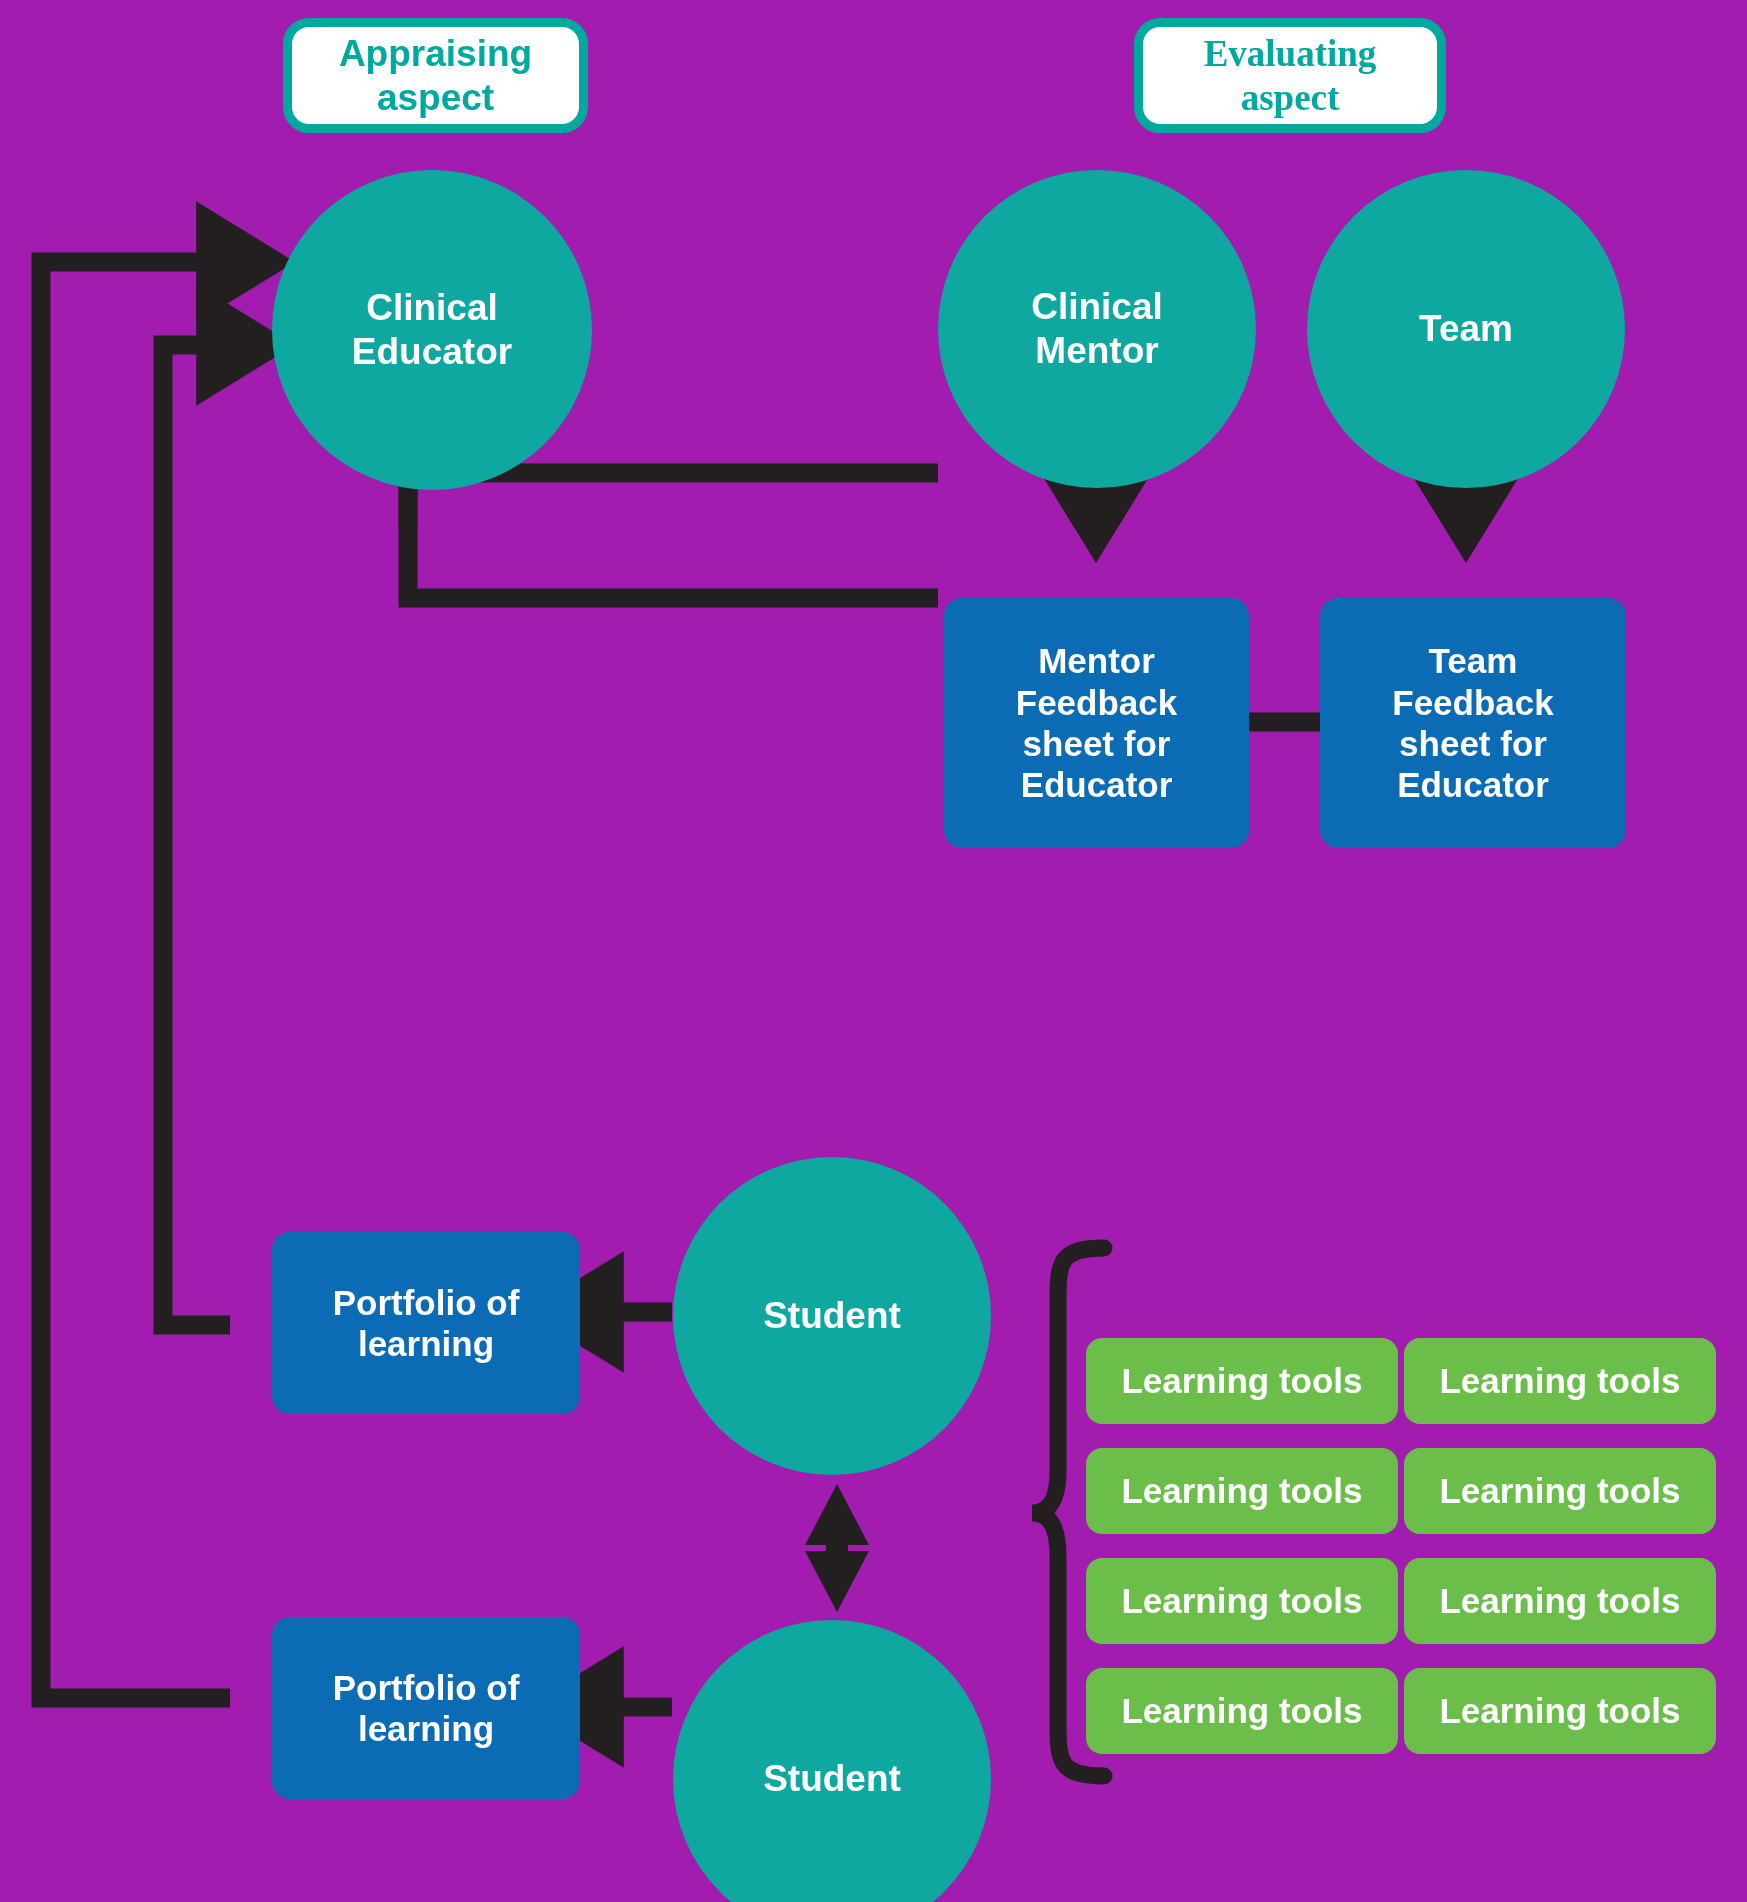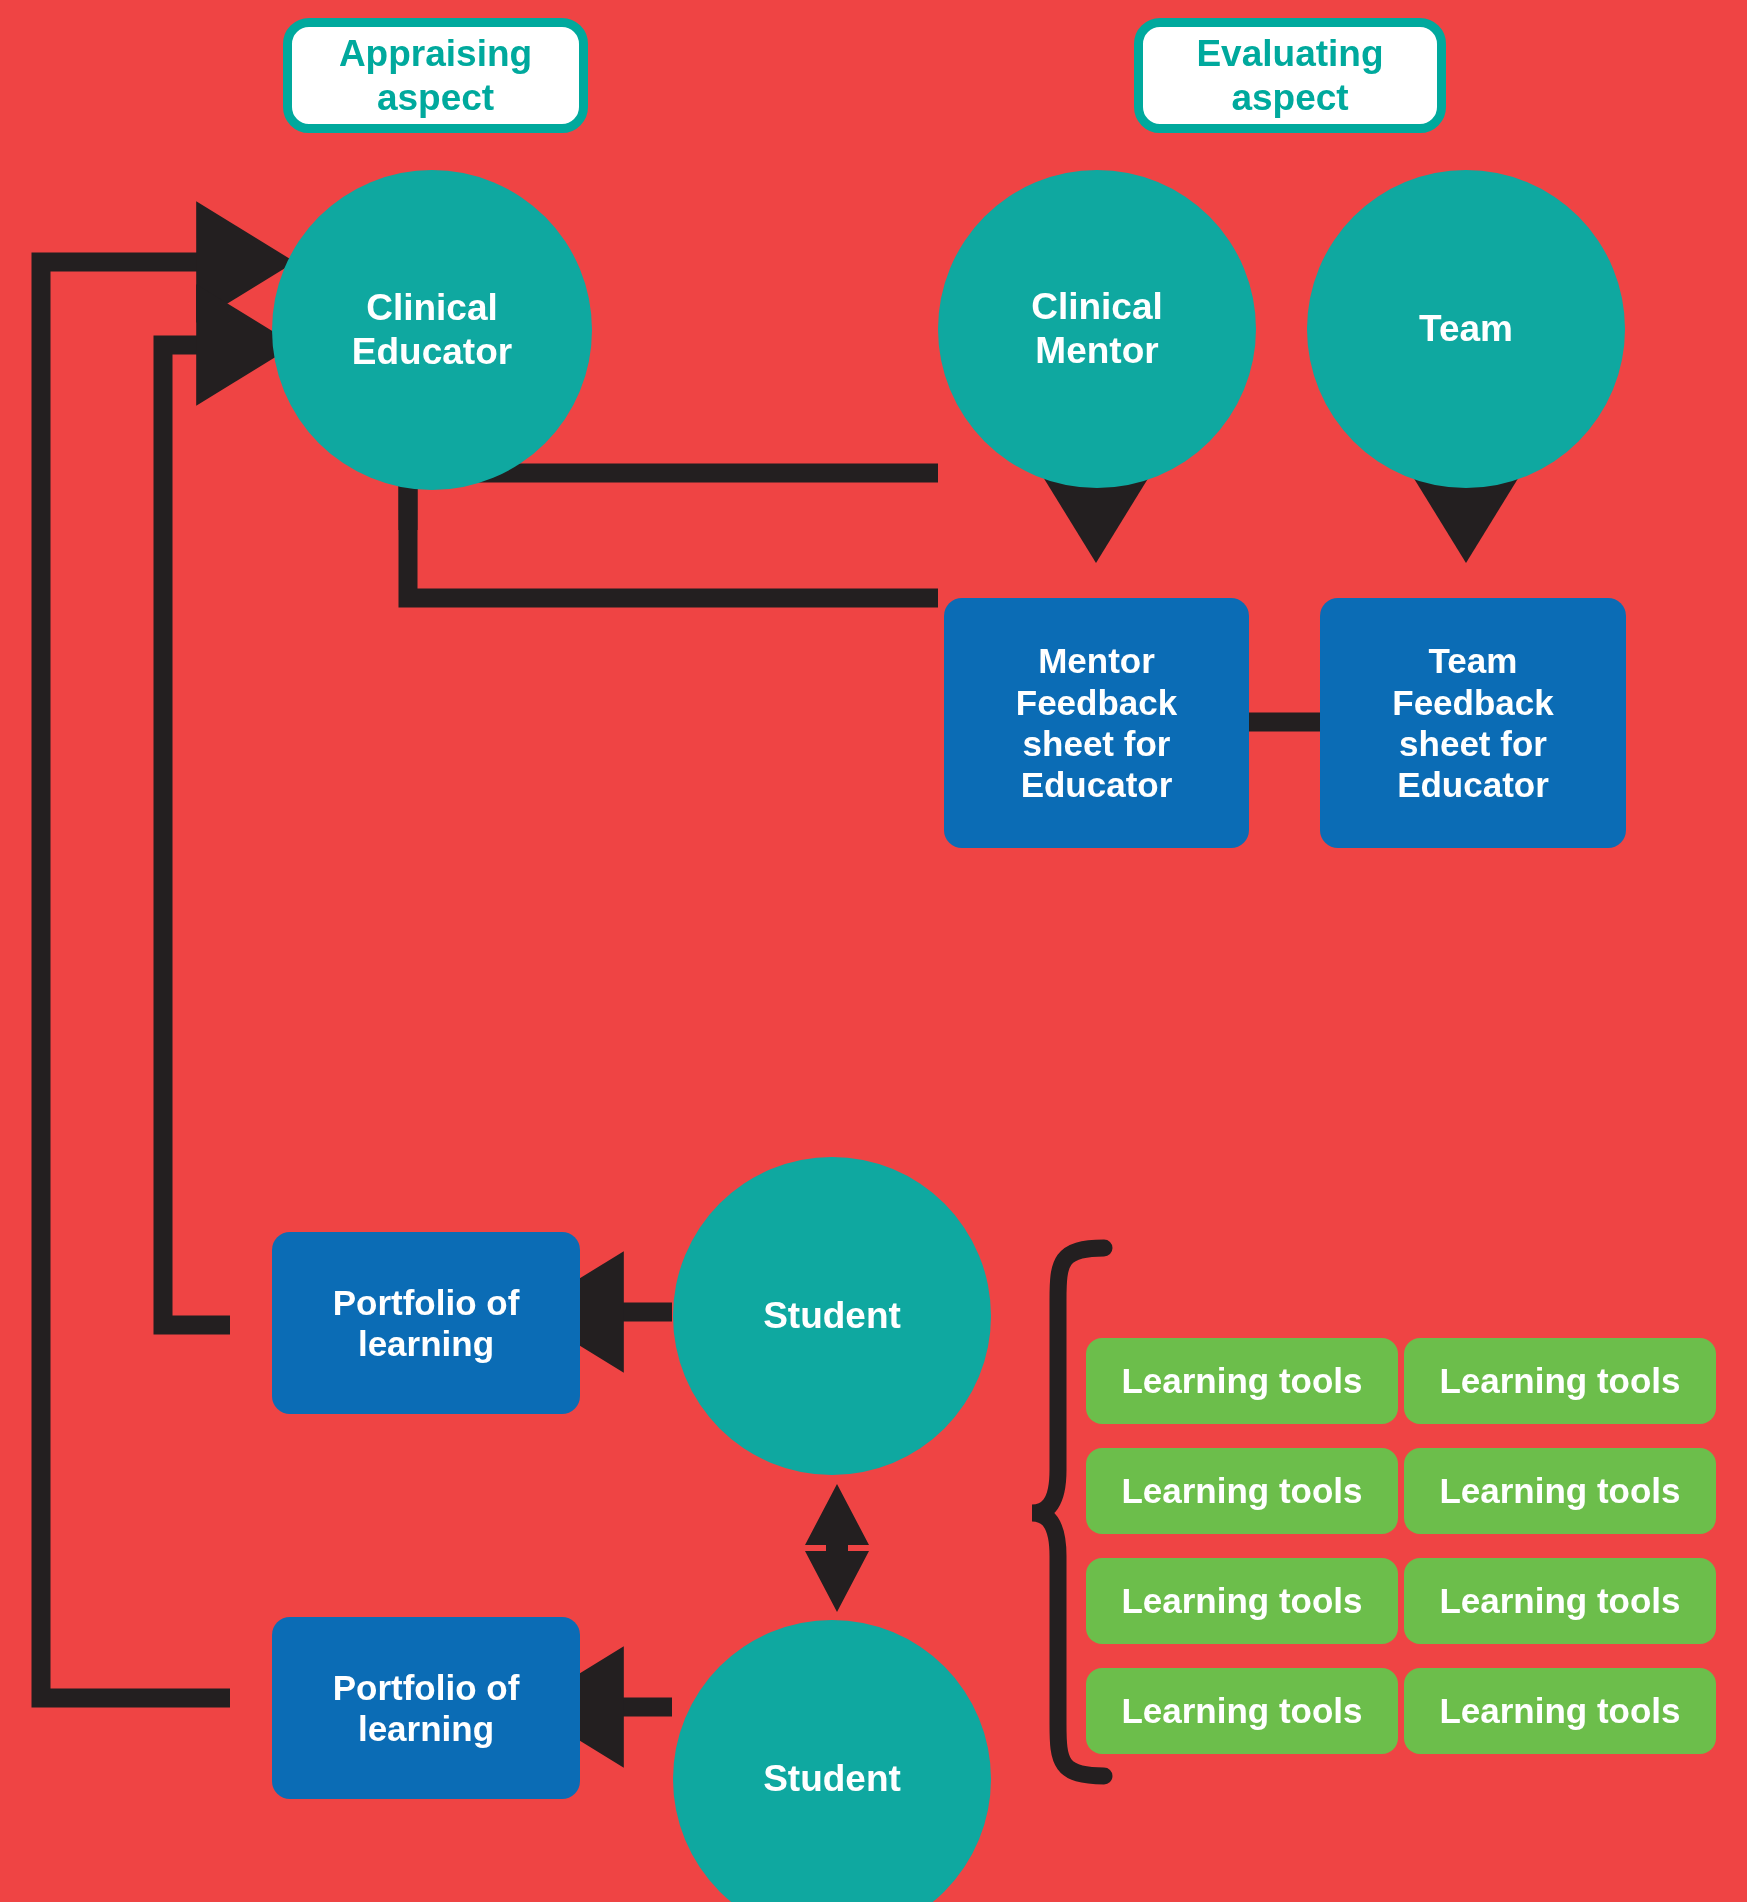--- a/index.html
+++ b/index.html
@@ -7,21 +7,21 @@
     padding: 0;
     background: #ffffff;
   }
   body {
     font-family: "Liberation Sans", sans-serif;
   }
   #stage {
     position: relative;
     width: 1747px;
     height: 1902px;
-    background: #ef4444;
+    background: #a21caf;
     overflow: hidden;
   }
   #wires {
     position: absolute;
     left: 0;
     top: 0;
     width: 1747px;
     height: 1902px;
   }
   .node {
@@ -121,21 +121,21 @@
 
     <g fill="#231F20">
       <path d="M 837 1484 L 869 1545 L 848 1545 L 848 1551 L 869 1551
                L 837 1612 L 805 1551 L 826 1551 L 826 1545 L 805 1545 Z"></path>
     </g>
   </svg>
 
   <div class="node aspect-box nowrap-lines" style="left:283px; top:18px; width:305px; height:115px;">Appraising
 aspect</div>
 
-  <div class="node aspect-box nowrap-lines" style="left:1134px; top:18px; width:312px; height:115px;">Evaluating
+  <div class="node aspect-box nowrap-lines" style="left:1134px; top:18px; width:312px; height:115px;font-family:Liberation Serif, serif;">Evaluating
 aspect</div>
 
   <div class="node circle nowrap-lines" style="left:272px; top:170px; width:320px; height:320px;">Clinical
 Educator</div>
 
   <div class="node circle nowrap-lines" style="left:938px; top:170px; width:318px; height:318px;">Clinical
 Mentor</div>
 
   <div class="node circle nowrap-lines" style="left:1307px; top:170px; width:318px; height:318px;">Team</div>
 

